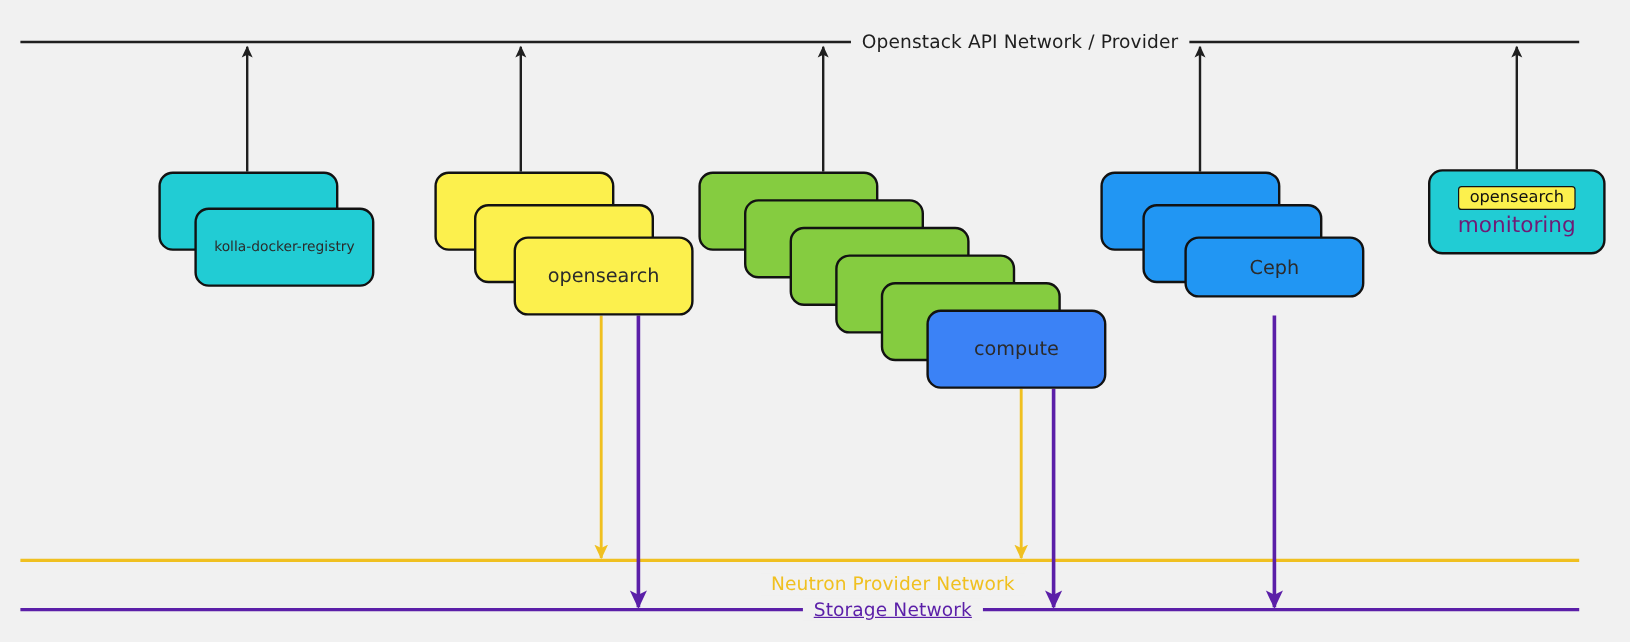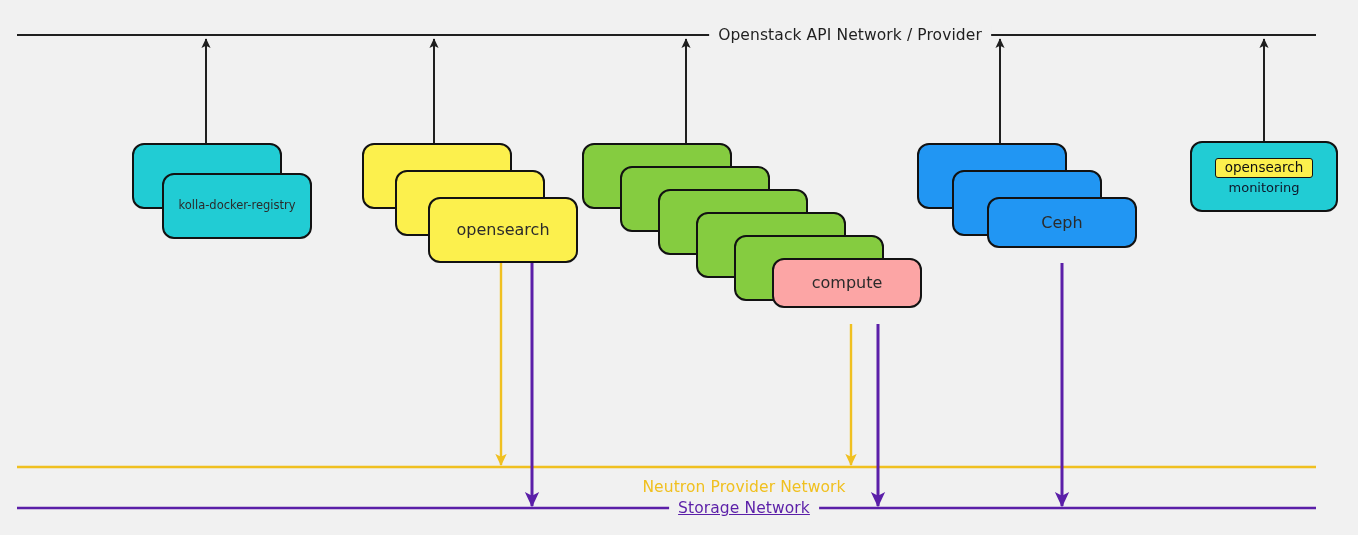--- a/index.html
+++ b/index.html
@@ -74,22 +74,22 @@
   .badge {
     box-sizing: border-box;
     border: 1.8px solid #121212;
     border-radius: 3px;
     padding: 1px 9px 2px 9px;
     font-size: 13.5px;
     color: #101010;
     line-height: 1.15;
   }
   .mon-title {
-    font-size: 13px;
-    color: #0f172a;
+    font-size: 18px;
+    color: #701a75;
     line-height: 1.1;
   }
 </style>
 </head>
 <body>
 
 <div id="diagram-root">
 
   <svg id="diagram-canvas" viewBox="0 0 1358 535" xmlns="http://www.w3.org/2000/svg">
     <defs>
@@ -140,21 +140,21 @@
         <div class="card" style="left: 428px; top: 197px; width: 150px; height: 66px; background: rgb(252, 240, 77); border-color: rgb(18, 18, 18); z-index: 12;">
           <span class="card-label">opensearch</span>
         </div>
       </div>
       <div class="stack" style="left: 0px; top: 0px;">
         <div class="card" style="left: 582px; top: 143px; width: 150px; height: 66px; background: rgb(133, 204, 64); border-color: rgb(18, 18, 18); z-index: 10;"></div>
         <div class="card" style="left: 620px; top: 166px; width: 150px; height: 66px; background: rgb(133, 204, 64); border-color: rgb(18, 18, 18); z-index: 11;"></div>
         <div class="card" style="left: 658px; top: 189px; width: 150px; height: 66px; background: rgb(133, 204, 64); border-color: rgb(18, 18, 18); z-index: 12;"></div>
         <div class="card" style="left: 696px; top: 212px; width: 150px; height: 66px; background: rgb(133, 204, 64); border-color: rgb(18, 18, 18); z-index: 13;"></div>
         <div class="card" style="left: 734px; top: 235px; width: 150px; height: 66px; background: rgb(133, 204, 64); border-color: rgb(18, 18, 18); z-index: 14;"></div>
-        <div class="card" style="left: 772px; top: 258px; width: 150px; height: 50px; background: #fca5a5; border-color: rgb(18, 18, 18); z-index: 15;">
+        <div class="card" style="left: 772px; top: 258px; width: 150px; height: 66px; background: #3b82f6; border-color: rgb(18, 18, 18); z-index: 15;">
           <span class="card-label">compute</span>
         </div>
       </div>
       <div class="stack" style="left: 0px; top: 0px;">
         <div class="card" style="left: 917px; top: 143px; width: 150px; height: 66px; background: rgb(33, 150, 243); border-color: rgb(18, 18, 18); z-index: 10;"></div>
         <div class="card" style="left: 952px; top: 170px; width: 150px; height: 66px; background: rgb(33, 150, 243); border-color: rgb(18, 18, 18); z-index: 11;"></div>
         <div class="card" style="left: 987px; top: 197px; width: 150px; height: 51px; background: rgb(33, 150, 243); border-color: rgb(18, 18, 18); z-index: 12;">
           <span class="card-label">Ceph</span>
         </div>
       </div>

